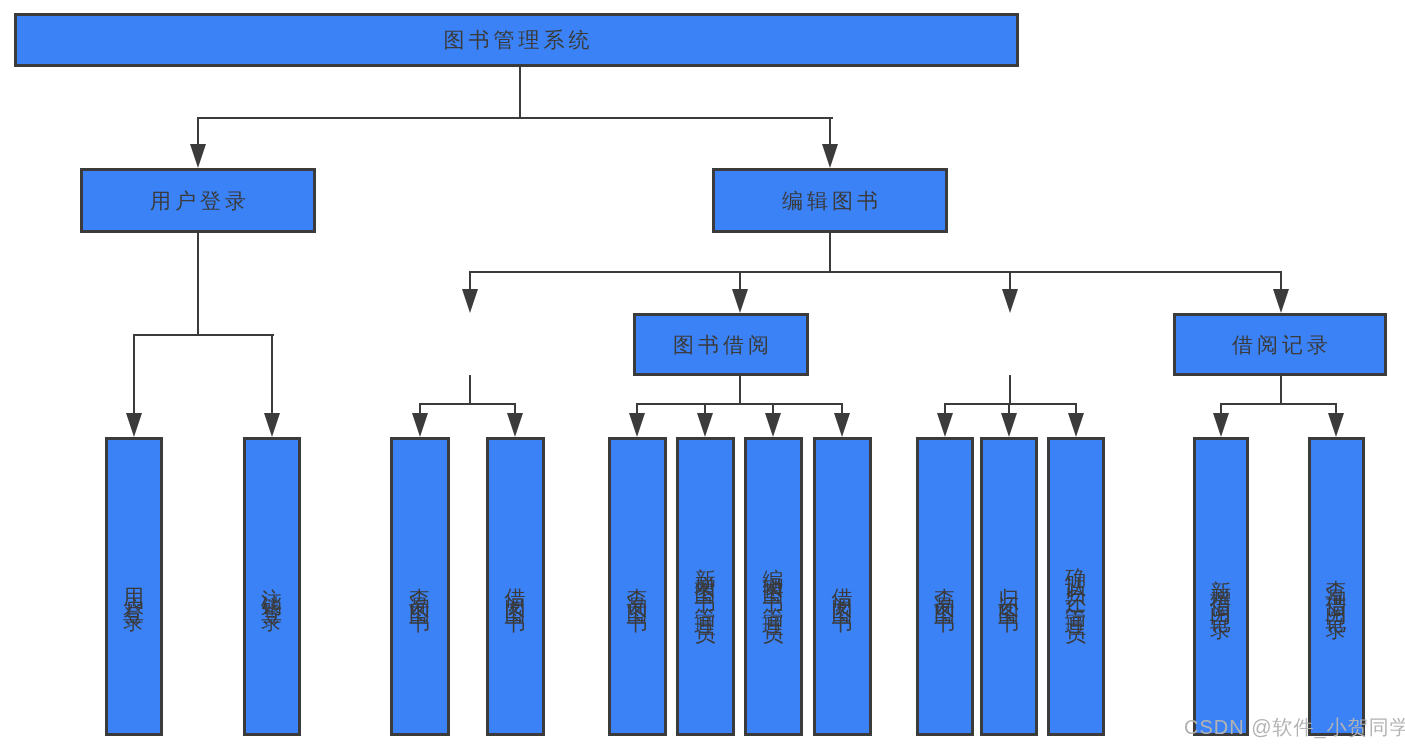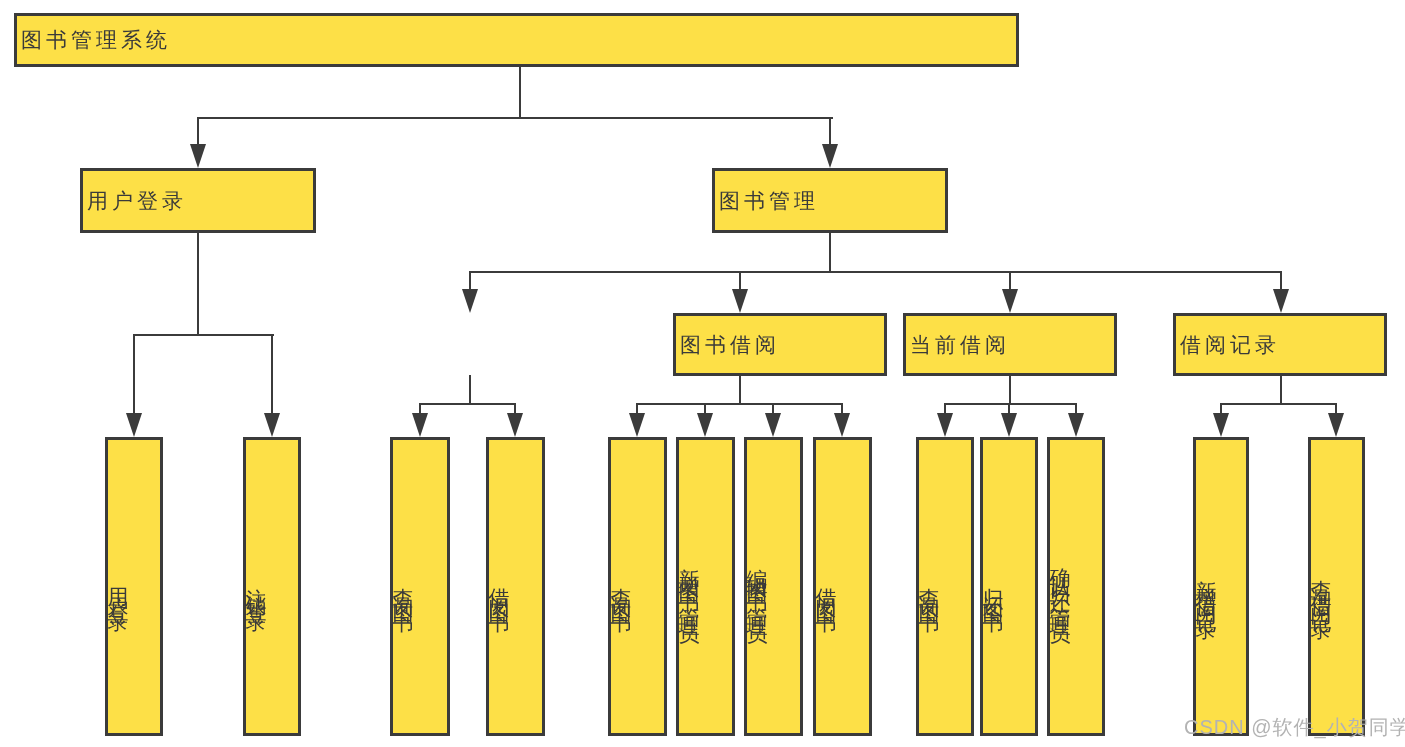--- a/index.html
+++ b/index.html
@@ -9,24 +9,24 @@
     height: 747px;
     background: var(--background, #ffffff);
     font-family: "Liberation Sans", sans-serif;
     color: var(--text, #3a3a3a);
     overflow: hidden;
   }
   .box {
     position: absolute;
     box-sizing: border-box;
     border: 3px solid var(--line, #3b3b3b);
-    background: #fde047;
+    background: #3b82f6;
     display: flex;
     align-items: center;
-    justify-content: flex-start;
+    justify-content: center;
   }
   .hlabel {
     font-size: 21px;
     letter-spacing: 4px;
     text-indent: 4px;
     white-space: nowrap;
   }
   .vlabel {
     writing-mode: vertical-rl;
     text-orientation: mixed;
@@ -121,28 +121,25 @@
   <div class="arrow" style="left:1328px; top:413px;"></div>
 
   <div class="box" style="left:14px; top:13px; width:1005px; height:54px;">
     <span class="hlabel">图书管理系统</span>
   </div>
 
   <div class="box" style="left:80px; top:168px; width:236px; height:65px;">
     <span class="hlabel">用户登录</span>
   </div>
   <div class="box" style="left:712px; top:168px; width:236px; height:65px;">
-    <span class="hlabel">图书管理</span>
+    <span class="hlabel">编辑图书</span>
   </div>
 
-  <div class="box" style="left:633px; top:313px; width:214px; height:63px;margin-left:40px;">
+  <div class="box" style="left:633px; top:313px; width:176px; height:63px;">
     <span class="hlabel">图书借阅</span>
-  </div>
-  <div class="box" style="left:903px; top:313px; width:214px; height:63px;">
-    <span class="hlabel">当前借阅</span>
   </div>
   <div class="box" style="left:1173px; top:313px; width:214px; height:63px;">
     <span class="hlabel">借阅记录</span>
   </div>
 
   <div class="box" style="left:105px; top:437px; width:58px; height:299px;">
     <span class="vlabel">用户登录</span>
   </div>
   <div class="box" style="left:243px; top:437px; width:58px; height:299px;">
     <span class="vlabel">注销登录</span>

